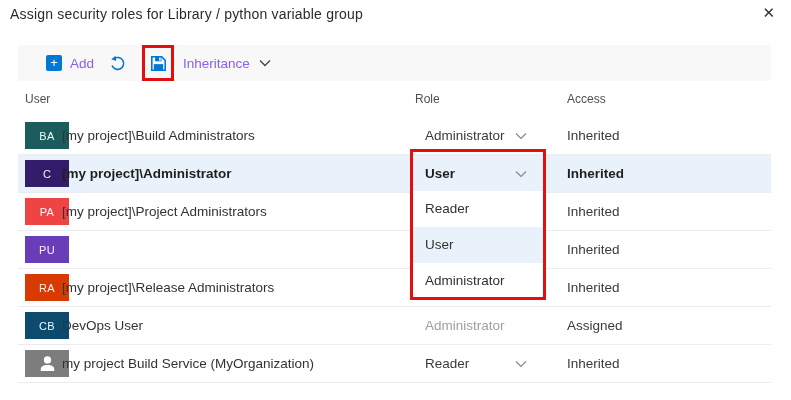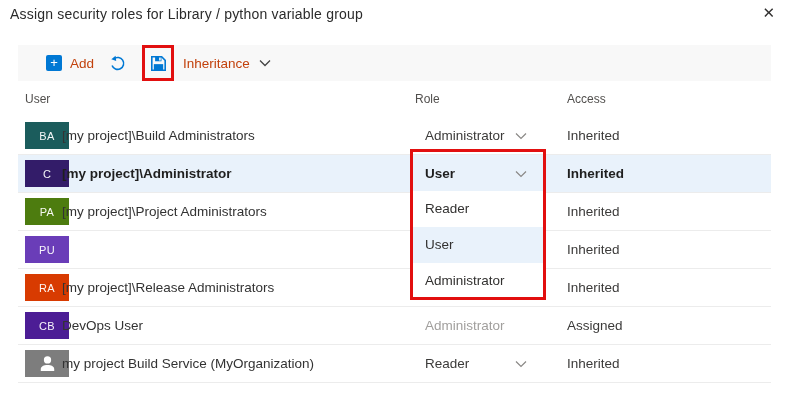--- a/index.html
+++ b/index.html
@@ -5,21 +5,21 @@
   html,body{margin:0;padding:0;background:#fff;}
   body{font-family:"Liberation Sans",sans-serif;-webkit-font-smoothing:antialiased;}
   .dialog{position:relative;width:791px;height:400px;background:#fff;overflow:hidden;color:#323130;}
 
   .title{position:absolute;left:10px;top:6px;font-size:14px;font-weight:400;color:#2b2b2b;letter-spacing:.2px;}
   .close{position:absolute;right:16px;top:3px;font-size:15px;color:#323130;cursor:pointer;line-height:20px;}
 
   .toolbar{position:absolute;left:18px;top:45px;width:753px;height:36px;background:#f8f8f8;display:flex;align-items:center;}
   .tb-add{display:flex;align-items:center;gap:8px;margin-left:28px;cursor:pointer;}
   .plus{width:16px;height:16px;background:#0078d4;color:#fff;border-radius:2px;font-size:13px;line-height:15px;text-align:center;font-weight:400;}
-  .tb-label{font-size:13.5px;color:#c2410c;}
+  .tb-label{font-size:13.5px;color:#8b5cf6;}
   .tb-undo{margin-left:15px;display:flex;align-items:center;cursor:pointer;}
   .savebox{margin-left:16px;width:26px;height:30px;border:3px solid #e20f0f;display:flex;align-items:center;justify-content:center;background:#f8f8f8;cursor:pointer;}
   .tb-inherit{display:flex;align-items:center;gap:9px;margin-left:9px;cursor:pointer;}
 
   .thead{position:absolute;left:18px;top:81px;width:753px;height:36px;font-size:12px;color:#514f4d;border-bottom:1px solid #d6d6d6;}
   .thead span{position:absolute;line-height:36px;}
   .th-user{left:7px;} .th-role{left:397px;} .th-access{left:549px;}
 
   .tbody{position:absolute;left:18px;top:117px;width:753px;}
   .row{position:relative;height:37px;border-bottom:1px solid #ececec;font-size:13.5px;background:#fff;cursor:pointer;}
@@ -115,21 +115,21 @@
         <span>
             <svg width="12" height="8" viewBox="0 0 12 8">
               <path d="M1 1.5 L6 6.5 L11 1.5" fill="none" stroke="#8a8886" stroke-width="1.2"></path>
             </svg>
           </span>
       </span>
       <span class="access">Inherited</span>
     </div>
 
     <div class="row">
-      <span class="avatar" style="background: #4d7c0f;">
+      <span class="avatar" style="background: #ef4444;">
           <span>PA</span>
         </span>
       <span class="name">[my project]\Project Administrators</span>
       <span class="access">Inherited</span>
     </div>
 
     <div class="row">
       <span class="avatar" style="background: rgb(106, 61, 184);">
           <span>PU</span>
         </span>
@@ -138,21 +138,21 @@
 
     <div class="row">
       <span class="avatar" style="background: rgb(216, 59, 1);">
           <span>RA</span>
         </span>
       <span class="name">[my project]\Release Administrators</span>
       <span class="access">Inherited</span>
     </div>
 
     <div class="row">
-      <span class="avatar" style="background: #4c1d95; text-align: right;">
+      <span class="avatar" style="background: #0c4a6e; text-align: right;">
           <span>CB</span>
         </span>
       <span class="name">DevOps User</span>
       <span class="role-plain">Administrator</span>
       <span class="access">Assigned</span>
     </div>
 
     <div class="row">
       <span class="avatar" style="background: rgb(125, 125, 125);">
         <span>

